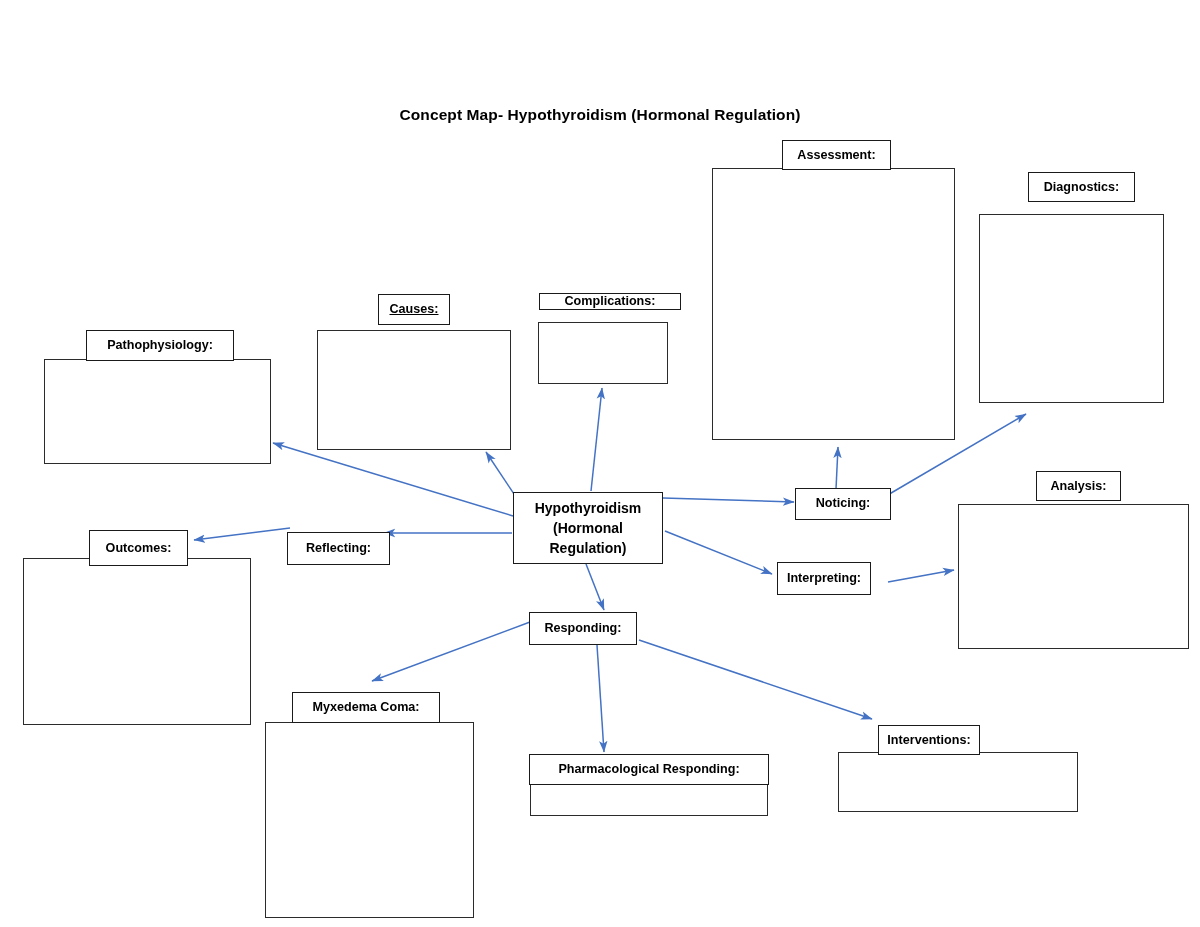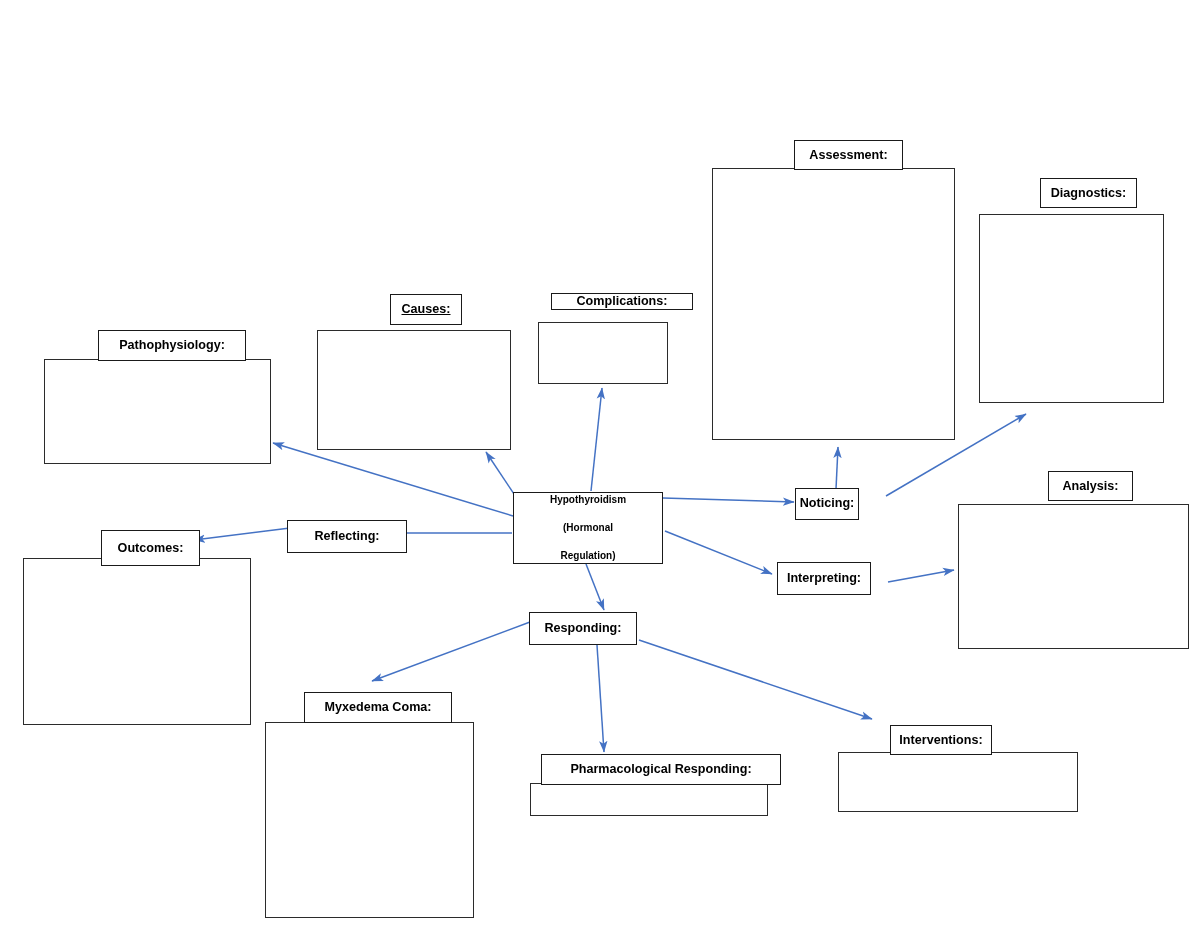--- a/index.html
+++ b/index.html
@@ -49,21 +49,20 @@
     background: #ffffff;
     display: flex;
     align-items: center;
     justify-content: center;
     font-size: 12.6px;
     font-weight: bold;
     line-height: 1.15;
     text-align: center;
     white-space: nowrap;
     z-index: 3;
-    margin-left: 12px;
   }
   .node-body {
     position: absolute;
     box-sizing: border-box;
     border: 1.4px solid #2b2b2b;
     background: #ffffff;
     z-index: 2;
   }
   
   .node-simple {
@@ -74,31 +73,31 @@
     display: flex;
     align-items: center;
     justify-content: center;
     text-align: center;
     font-size: 12.6px;
     font-weight: bold;
     line-height: 1.22;
     z-index: 3;
   }
   .center-node {
-    font-size: 10px;
+    font-size: 14px;
     font-weight: bold;
     line-height: 1.45;
-    justify-content: space-between;
   }
 </style>
 </head>
 <body>
 
 <div id="canvas">
 
+  <div class="map-title">Concept Map- Hypothyroidism (Hormonal Regulation)</div>
 
   <svg id="arrow-layer" viewBox="0 0 1200 927" width="1200" height="927">
     <defs>
       <marker id="ah" markerWidth="9" markerHeight="9" refX="7.4" refY="3.1" orient="auto" markerUnits="strokeWidth">
         <path d="M0,0.3 L7.8,3.1 L0,5.9 L1.9,3.1 Z" fill="#4472C4"></path>
       </marker>
     </defs>
     <g stroke="#4472C4" stroke-width="1.5" fill="none" marker-end="url(#ah)">
       <line x1="513" y1="516" x2="273" y2="443"></line>
       <line x1="518" y1="500" x2="486" y2="452"></line>
@@ -132,21 +131,21 @@
     <div class="node-label" style="left:539px; top:293px; width:142px; height:17px;">Complications:</div>
   </div>
 
   <div class="node">
     <div class="node-body" style="left:712px; top:168px; width:243px; height:272px;"></div>
     <div class="node-label" style="left:782px; top:140px; width:109px; height:30px;">Assessment:</div>
   </div>
 
   <div class="node">
     <div class="node-body" style="left:979px; top:214px; width:185px; height:189px;"></div>
-    <div class="node-label" style="left:1028px; top:178px; width:97px; height:30px;">Diagnostics:</div>
+    <div class="node-label" style="left:1028px; top:172px; width:107px; height:30px;">Diagnostics:</div>
   </div>
 
   <div class="node">
     <div class="node-body" style="left:958px; top:504px; width:231px; height:145px;"></div>
     <div class="node-label" style="left:1036px; top:471px; width:85px; height:30px;">Analysis:</div>
   </div>
 
   <div class="node">
     <div class="node-body" style="left:23px; top:558px; width:228px; height:167px;"></div>
     <div class="node-label" style="left:89px; top:530px; width:99px; height:36px;">Outcomes:</div>
@@ -160,27 +159,27 @@
   <div class="node">
     <div class="node-body" style="left:530px; top:783px; width:238px; height:33px;"></div>
     <div class="node-label" style="left:529px; top:754px; width:240px; height:31px;">Pharmacological Responding:</div>
   </div>
 
   <div class="node">
     <div class="node-body" style="left:838px; top:752px; width:240px; height:60px;"></div>
     <div class="node-label" style="left:878px; top:725px; width:102px; height:30px;">Interventions:</div>
   </div>
 
-  <div class="node-simple" style="left:795px; top:488px; width:64px; height:32px;">Noticing:</div>
+  <div class="node-simple" style="left:795px; top:488px; width:96px; height:32px;">Noticing:</div>
 
   <div class="node-simple" style="left:777px; top:562px; width:94px; height:33px;">Interpreting:</div>
 
   <div class="node-simple" style="left:529px; top:612px; width:108px; height:33px;">Responding:</div>
 
-  <div class="node-simple" style="left:287px; top:520px; width:120px; height:33px;">Reflecting:</div>
+  <div class="node-simple" style="left:287px; top:532px; width:103px; height:33px;">Reflecting:</div>
 
   <div class="node-simple center-node" style="left:513px; top:492px; width:150px; height:72px; flex-direction:column;">
     <span>Hypothyroidism</span>
     <span>(Hormonal</span>
     <span>Regulation)</span>
   </div>
 
 </div>
 
 </body></html>

